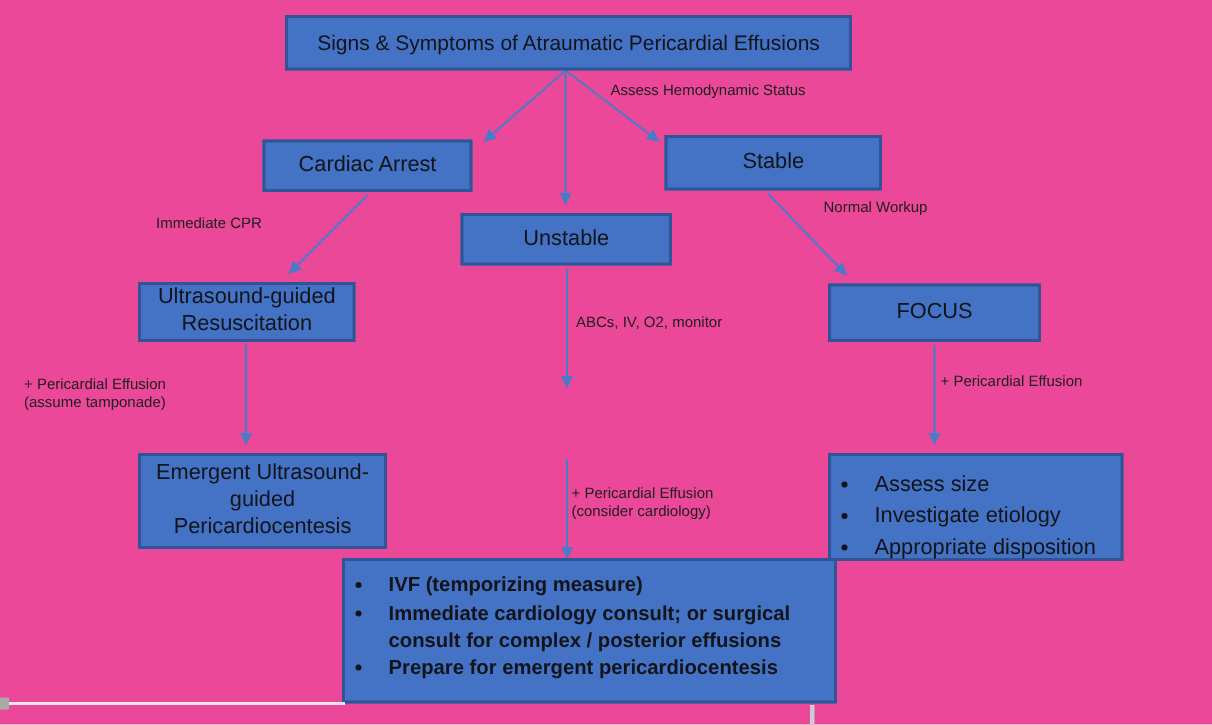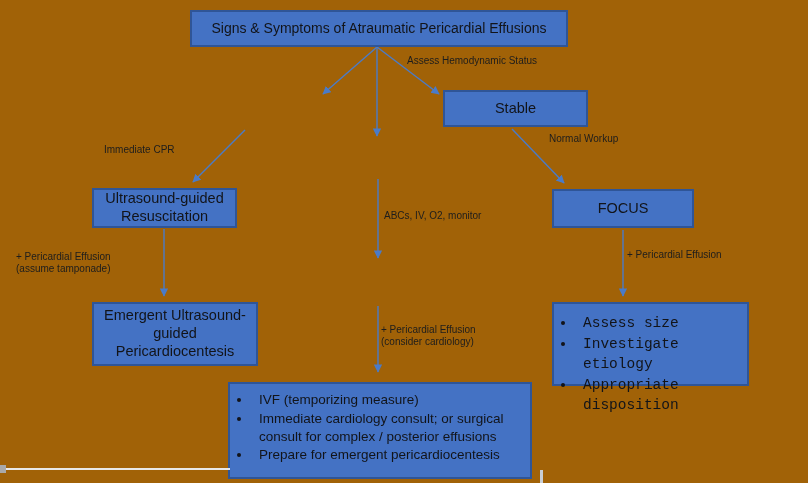--- a/index.html
+++ b/index.html
@@ -1,17 +1,17 @@
 <!DOCTYPE html>
 <html style="--box-fill: #4472C4; --box-border: #2F5597; --box-text: #121419; --arrow: #4a7bc8; --label-text: #1d1d1d;"><head>
 <meta charset="utf-8">
 <style>
   html,body{margin:0;padding:0;background:#fff;}
   body{width:808px;height:483px;font-family:"Liberation Sans",sans-serif;}
-  .canvas{position:relative;width:808px;height:483px;overflow:hidden;background:#a16207;}
+  .canvas{position:relative;width:808px;height:483px;overflow:hidden;background:#ec4899;}
   .arrows{position:absolute;left:0;top:0;width:808px;height:483px;pointer-events:none;}
   .arrows line{stroke:var(--arrow,#4a7bc8);stroke-width:1.4;}
   .arrows .ah{fill:var(--arrow,#4a7bc8);}
   .node{
     position:absolute;box-sizing:border-box;
     background:var(--box-fill,#4472C4);
     border:2px solid var(--box-border,#2F5597);
     color:var(--box-text,#121419);
     display:flex;align-items:center;justify-content:center;
     text-align:center;font-size:14.5px;line-height:1.22;
@@ -50,48 +50,54 @@
     <line x1="512" y1="129" x2="564" y2="183" marker-end="url(#arrow)"></line>
     <line x1="623" y1="230" x2="623" y2="296" marker-end="url(#arrow)"></line>
     <line x1="378" y1="179" x2="378" y2="258" marker-end="url(#arrow)"></line>
     <line x1="378" y1="306" x2="378" y2="372" marker-end="url(#arrow)"></line>
   </svg>
 
   <div class="node node--root" style="left:190px;top:10px;width:378px;height:37px;">
     <span>Signs &amp; Symptoms of Atraumatic Pericardial Effusions</span>
   </div>
 
+  <div class="node" style="left:175px;top:93px;width:140px;height:35px;">
+    <span>Cardiac Arrest</span>
+  </div>
 
   <div class="node" style="left:443px;top:90px;width:145px;height:37px;">
     <span>Stable</span>
   </div>
 
+  <div class="node" style="left:307px;top:142px;width:141px;height:35px;">
+    <span>Unstable</span>
+  </div>
 
   <div class="node" style="left:92px;top:188px;width:145px;height:40px;">
     <span>Ultrasound-guided Resuscitation</span>
   </div>
 
   <div class="node" style="left:552px;top:189px;width:142px;height:39px;">
     <span>FOCUS</span>
   </div>
 
 
   <div class="node" style="left:92px;top:302px;width:166px;height:64px;">
     <span>Emergent Ultrasound-guided Pericardiocentesis</span>
   </div>
 
-  <div class="node node--bullets node--bullets-sm" style="left:552px;top:302px;width:197px;height:84px;font-family:Liberation Mono, monospace;">
+  <div class="node node--bullets node--bullets-sm" style="left:552px;top:302px;width:197px;height:72px;">
     <ul>
       <li>Assess size</li>
       <li>Investigate etiology</li>
       <li>Appropriate disposition</li>
     </ul>
   </div>
 
-  <div class="node node--bullets node--bullets-lg" style="left:228px;top:382px;width:304px;height:97px;">
+  <div class="node node--bullets node--bullets-lg" style="left:228px;top:372px;width:330px;height:97px;font-weight:bold;">
     <ul>
       <li>IVF (temporizing measure)</li>
       <li>Immediate cardiology consult; or surgical consult for complex / posterior effusions</li>
       <li>Prepare for emergent pericardiocentesis</li>
     </ul>
   </div>
 
   <div class="flow-label" style="left:407px;top:55px;">Assess Hemodynamic Status</div>
 
   <div class="flow-label" style="left:104px;top:144px;">Immediate CPR</div>

